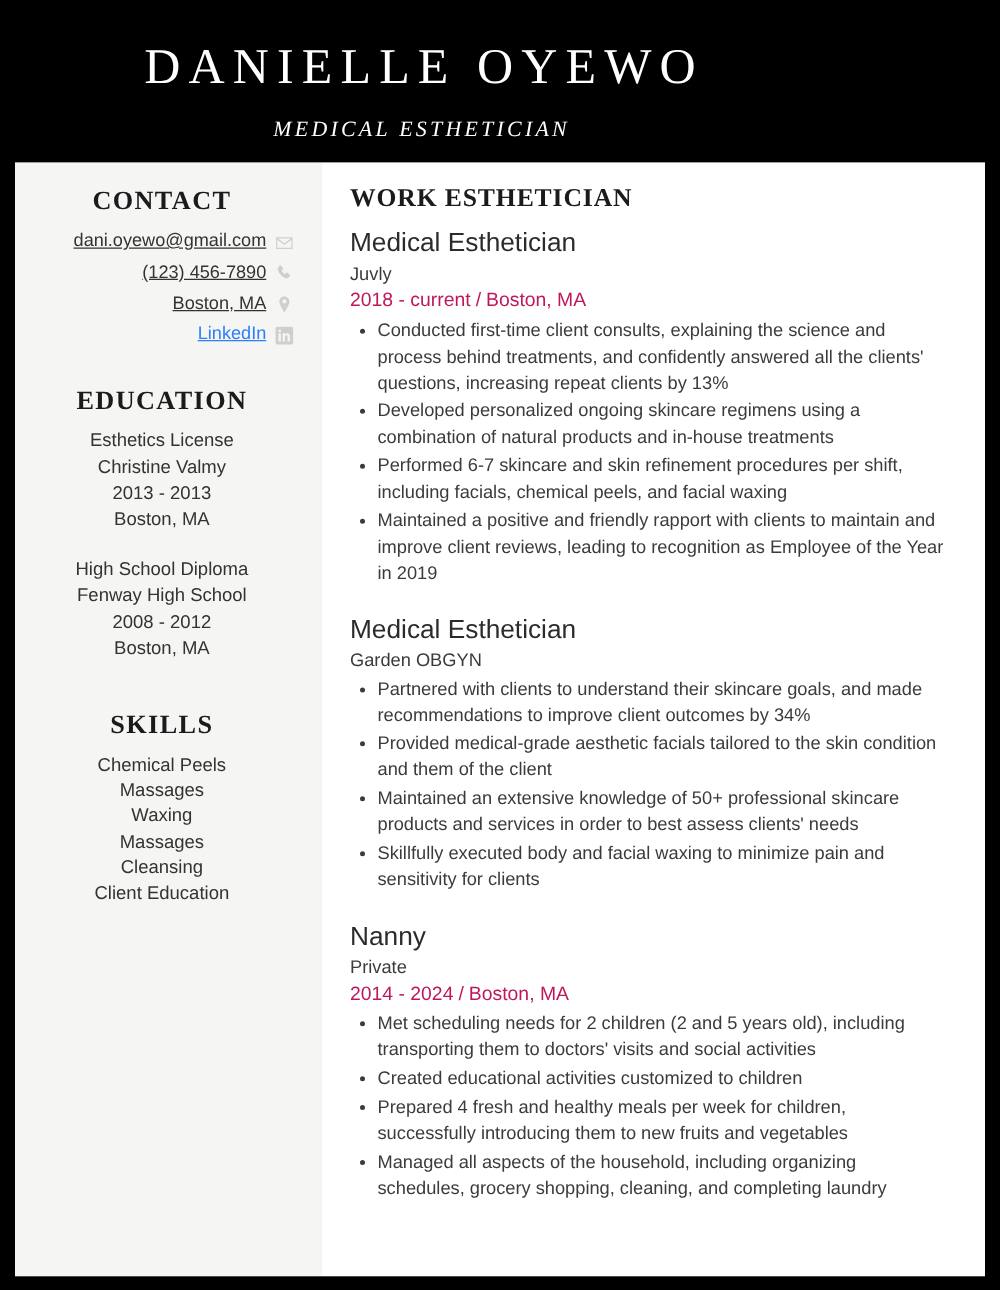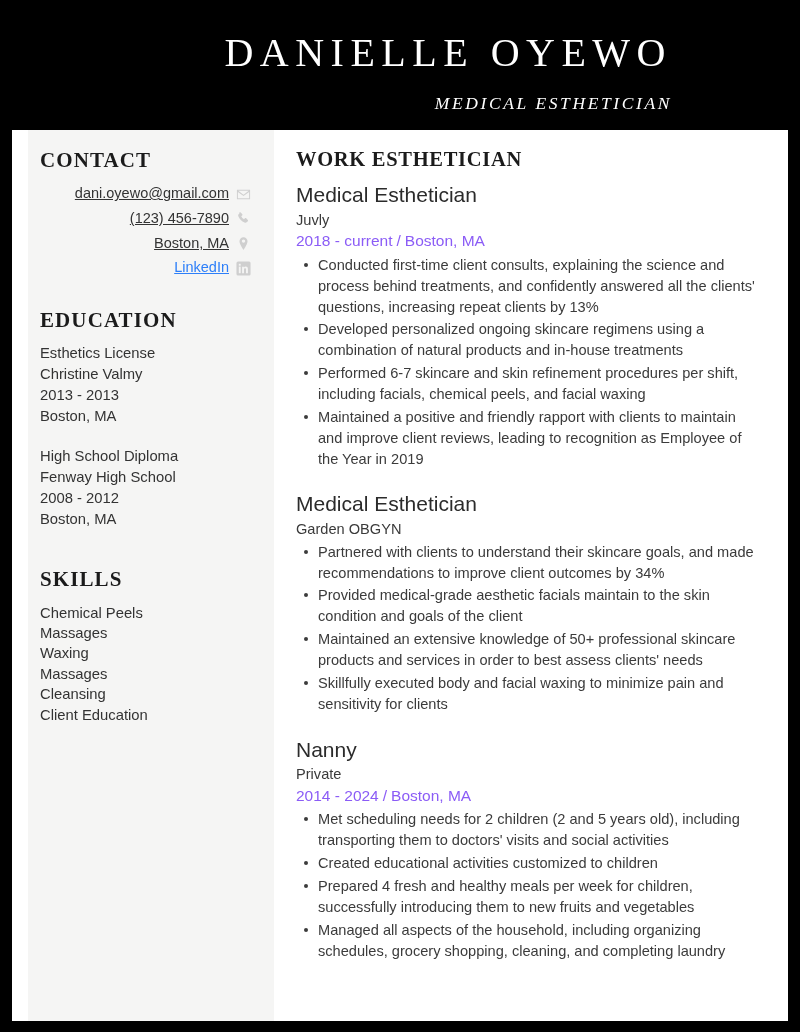--- a/index.html
+++ b/index.html
@@ -23,21 +23,21 @@
   
   .header {
     position: absolute;
     left: 0;
     top: 0;
     width: 672px;
     height: 130px;
     background: #000000;
     display: flex;
     flex-direction: column;
-    align-items: flex-end;
+    align-items: center;
     justify-content: flex-start;
     padding-top: 33px;
   }
   .full-name {
     font-family: "Liberation Serif", serif;
     font-size: 40px;
     font-weight: 400;
     color: #ffffff;
     letter-spacing: 6.5px;
     line-height: 1;
@@ -65,22 +65,21 @@
     display: flex;
     overflow: hidden;
   }
 
   
   .sidebar {
     width: 246px;
     flex: 0 0 246px;
     background: #f5f5f4;
     padding: 18px 23px 20px 12px;
-    text-align: left;
-    margin-left: 16px;
+    text-align: center;
   }
   .side-heading {
     font-family: "Liberation Serif", serif;
     font-size: 21px;
     font-weight: 700;
     color: #1b1b1b;
     letter-spacing: 1.1px;
     line-height: 1.2;
     margin-bottom: 10px;
   }
@@ -157,21 +156,21 @@
     line-height: 1.22;
     margin-bottom: 2px;
   }
   .job-company {
     font-size: 14.6px;
     color: #3a3a3a;
     line-height: 1.42;
   }
   .job-meta {
     font-size: 15.5px;
-    color: #8b5cf6;
+    color: #be185d;
     line-height: 1.45;
     margin-bottom: 2px;
   }
   .job-meta .sep { padding: 0 4px; }
   .bullets {
     list-style: none;
     margin-top: 2px;
   }
   .bullets li {
     position: relative;
@@ -296,21 +295,21 @@
           <li>Performed 6-7 skincare and skin refinement procedures per shift, including facials, chemical peels, and facial waxing</li>
           <li>Maintained a positive and friendly rapport with clients to maintain and improve client reviews, leading to recognition as Employee of the Year in 2019</li>
         </ul>
       </section>
 
       <section class="job">
         <div class="job-title">Medical Esthetician</div>
         <div class="job-company">Garden OBGYN</div>
         <ul class="bullets">
           <li>Partnered with clients to understand their skincare goals, and made recommendations to improve client outcomes by 34%</li>
-          <li>Provided medical-grade aesthetic facials maintain to the skin condition and goals of the client</li>
+          <li>Provided medical-grade aesthetic facials tailored to the skin condition and them of the client</li>
           <li>Maintained an extensive knowledge of 50+ professional skincare products and services in order to best assess clients' needs</li>
           <li>Skillfully executed body and facial waxing to minimize pain and sensitivity for clients</li>
         </ul>
       </section>
 
       <section class="job">
         <div class="job-title">Nanny</div>
         <div class="job-company">Private</div>
         <div class="job-meta">
           <span>2014 - 2024</span><span class="sep">/</span><span>Boston, MA</span>

